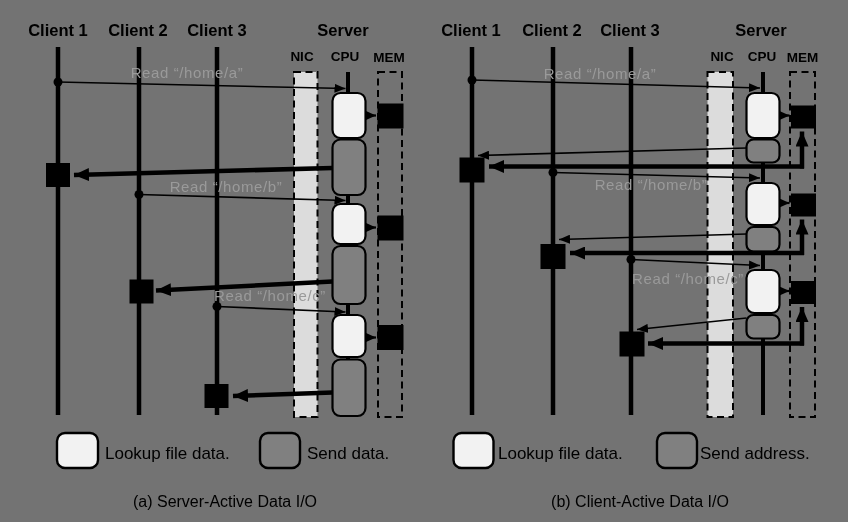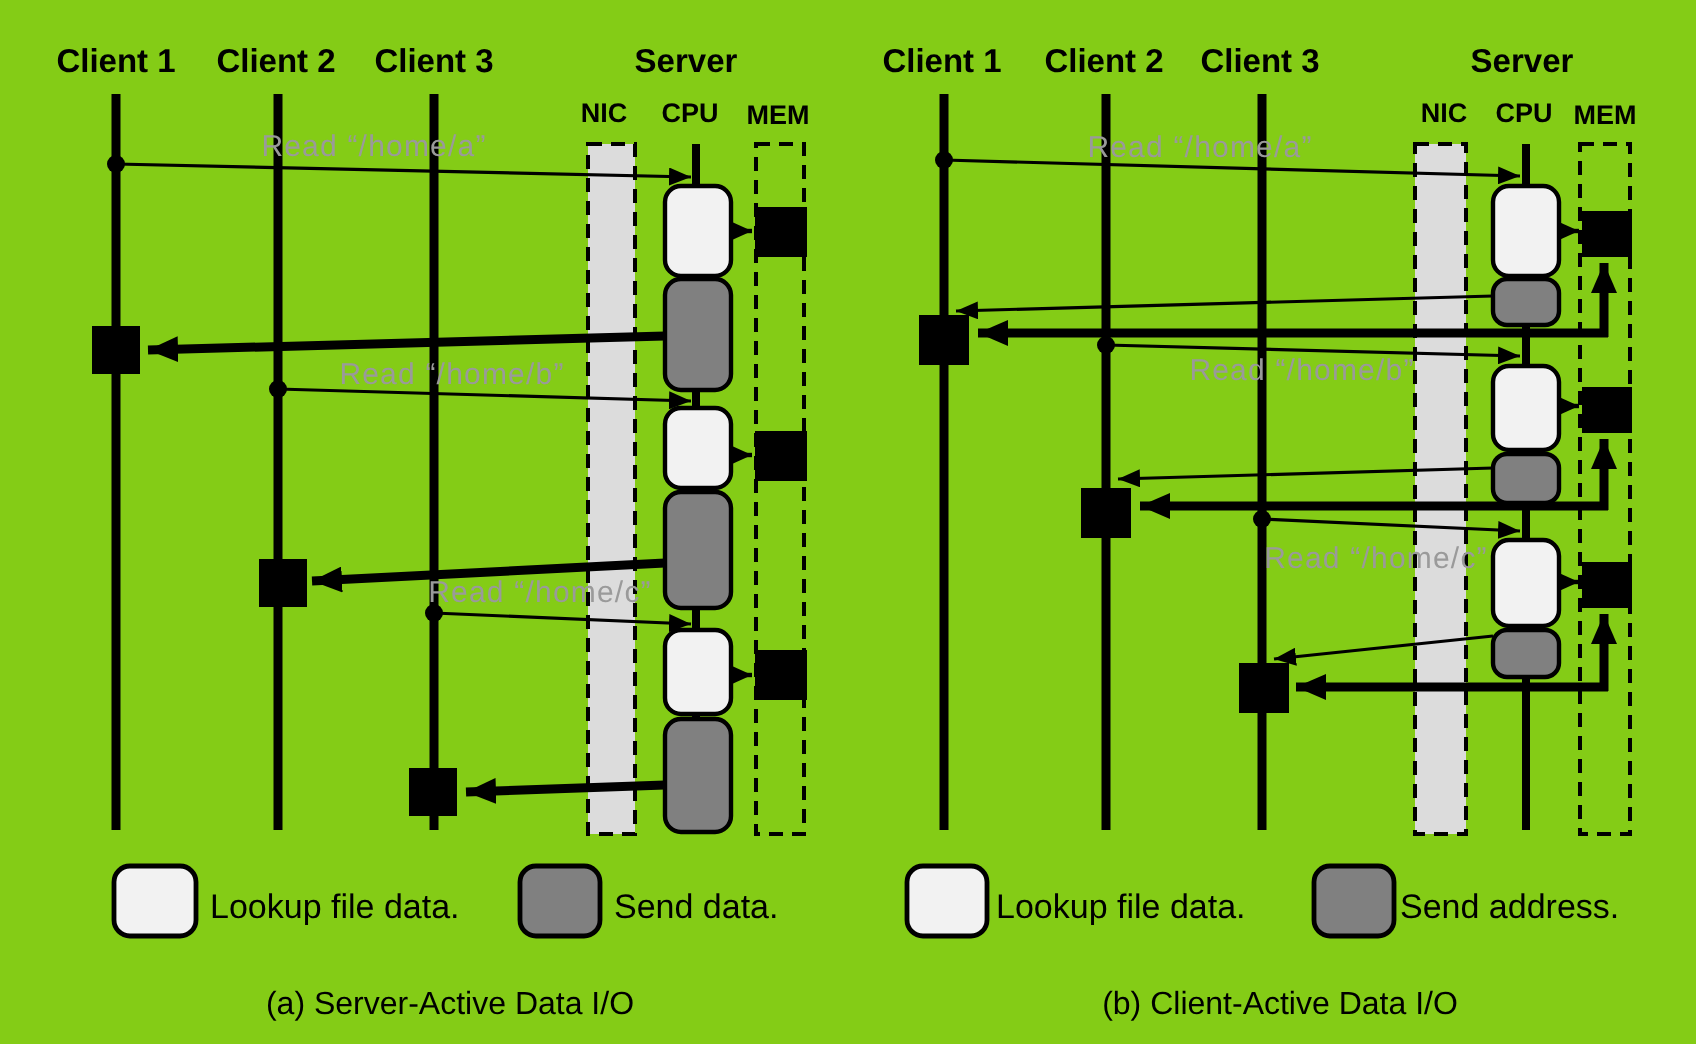--- a/index.html
+++ b/index.html
@@ -1,16 +1,16 @@
 <!DOCTYPE html>
 <html style="--lookup-fill: #f2f2f2; --send-fill: #808080; --nic-fill: #dcdcdc; --request-text: #9a9a9a; --ink: #000000;"><head>
 <meta charset="utf-8">
 <style>
   html,body{margin:0;padding:0;background:#ffffff;}
-  #stage{position:relative;width:848px;height:522px;background:#84cc16;overflow:hidden;}
+  #stage{position:relative;width:848px;height:522px;background:#737373;overflow:hidden;}
   svg{position:absolute;left:0;top:0;}
   svg text{font-family:"Liberation Sans",sans-serif;fill:#000;}
   .hdr{font-size:16.5px;font-weight:600;}
   .sub{font-size:13.5px;font-weight:600;}
   .req{font-size:15px;fill:var(--request-text,#9a9a9a);letter-spacing:.6px;}
   .leg{font-size:17px;}
   .cap{font-size:16px;}
   .lifeline{stroke:#000;stroke-width:4.5;}
   .cpuline{stroke:#000;stroke-width:4;}
   .thin{stroke:#000;stroke-width:1.6;fill:none;}

